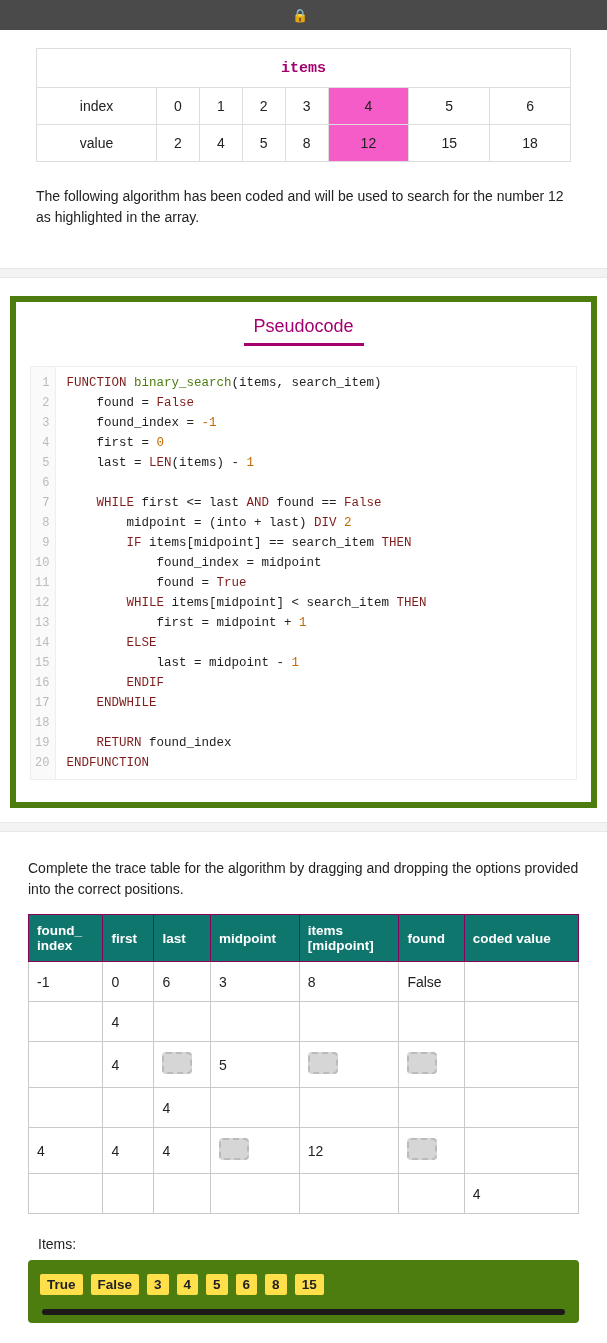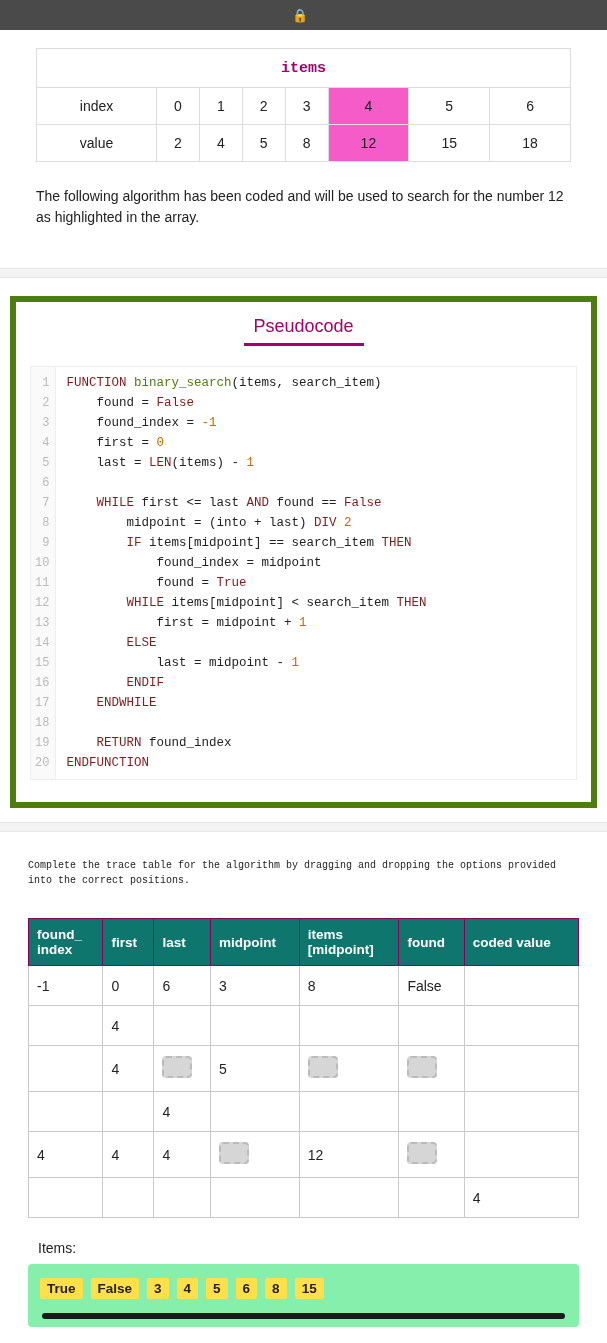--- a/index.html
+++ b/index.html
@@ -19,27 +19,27 @@
   .pseudo-title { text-align: center; color: #a4006e; font-size: 18px; padding: 14px 0 6px; }
   .pseudo-underline { width: 120px; height: 3px; background: #a4006e; margin: 0 auto 20px; }
   .code-area { display: flex; margin: 0 14px 14px; border: 1px solid #eee; }
   .gutter { background: #fafafa; border-right: 1px solid #eee; color: #bbb; font-family: "Courier New", monospace; font-size: 12px; text-align: right; padding: 6px 6px 6px 4px; line-height: 20px; }
   .code { font-family: "Courier New", monospace; font-size: 12.5px; padding: 6px 10px; line-height: 20px; white-space: pre; flex: 1; }
   .kw { color: #7f1d1d; }
   .fn { color: #4d7c0f; }
   .nm { color: #c36b00; }
   
   .qsec { padding: 26px 28px 14px; }
-  .qtext { font-size: 10px; line-height: 1.5; margin-bottom: 30px; font-family: Liberation Mono, monospace; }
+  .qtext { font-size: 14px; line-height: 1.5; margin-bottom: 14px; }
   .trace { width: 100%; border-collapse: collapse; font-size: 14px; }
   .trace th { background: #0f766e; color: #fff; text-align: left; padding: 8px 8px; border: 1px solid #8c005d; font-size: 13.5px; }
   .trace td { border: 1px solid #c9c9c9; padding: 10px 8px; height: 40px; }
   .dropslot { display: inline-block; width: 30px; height: 22px; border: 2px dashed #bbb; border-radius: 4px; background: #d6d6d6; }
   .items-label { font-size: 14px; margin: 22px 10px 8px; }
-  .items-bank { background: #86efac; border-radius: 4px; padding: 14px 12px 8px; }
+  .items-bank { background: #4d7c0f; border-radius: 4px; padding: 14px 12px 8px; }
   .chip { display: inline-block; background: #ffe04a; border-radius: 2px; padding: 3px 7px; font-weight: bold; font-size: 13.5px; margin-right: 8px; }
   .bank-scroll { height: 6px; background: #1a1a1a; border-radius: 3px; margin: 14px 2px 0; }
 </style>
 </head>
 <body>
 
 <div class="topbar">
   <span class="lock">🔒</span>
 </div>
 

